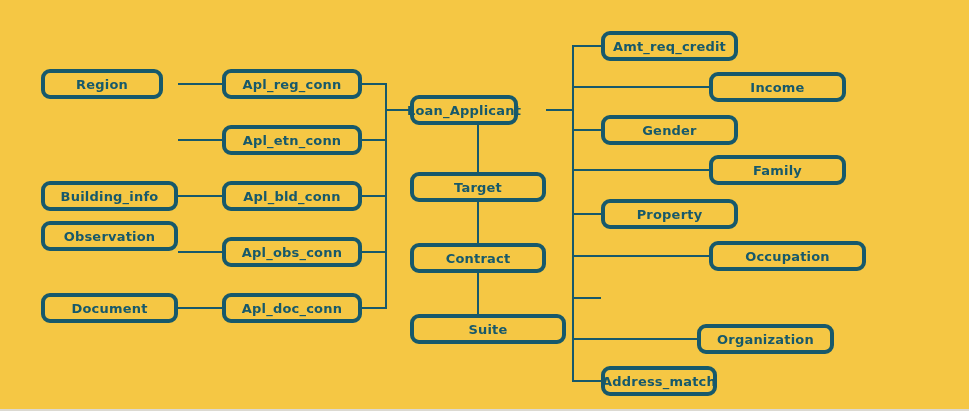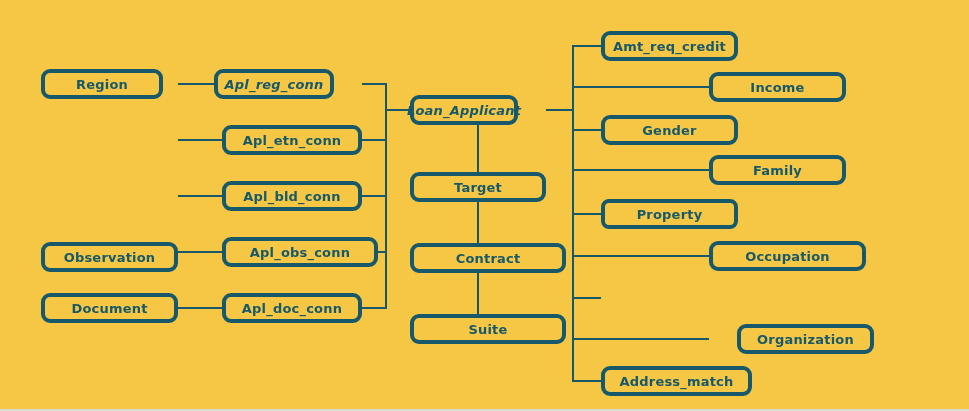--- a/index.html
+++ b/index.html
@@ -35,42 +35,43 @@
     position:absolute;left:0;bottom:0;width:100%;height:2px;
     background:var(--strip);z-index:3;
   }
 </style>
 </head>
 <body>
 
 <div class="canvas">
 
   <div class="node" style="left:41px;top:69px;width:122px;">Region</div>
-  <div class="node" style="left:41px;top:242px;width:137px;text-align:center;">Observation</div>
+  <div class="node" style="left:41px;top:181px;width:137px;">Building_info</div>
+  <div class="node" style="left:41px;top:221px;width:137px;text-align:center;">Observation</div>
   <div class="node" style="left:41px;top:293px;width:137px;">Document</div>
 
-  <div class="node" style="left:214px;top:69px;width:120px;font-style:italic;">Apl_reg_conn</div>
+  <div class="node" style="left:222px;top:69px;width:140px;">Apl_reg_conn</div>
   <div class="node" style="left:222px;top:125px;width:140px;">Apl_etn_conn</div>
   <div class="node" style="left:222px;top:181px;width:140px;">Apl_bld_conn</div>
-  <div class="node" style="left:222px;top:237px;width:156px;">Apl_obs_conn</div>
+  <div class="node" style="left:222px;top:237px;width:140px;">Apl_obs_conn</div>
   <div class="node" style="left:222px;top:293px;width:140px;">Apl_doc_conn</div>
 
-  <div class="node" style="left:410px;top:95px;width:108px;font-style:italic;">Loan_Applicant</div>
+  <div class="node" style="left:410px;top:95px;width:108px;">Loan_Applicant</div>
   <div class="node" style="left:410px;top:172px;width:136px;">Target</div>
-  <div class="node" style="left:410px;top:243px;width:156px;">Contract</div>
+  <div class="node" style="left:410px;top:243px;width:136px;">Contract</div>
   <div class="node" style="left:410px;top:314px;width:156px;">Suite</div>
 
   <div class="node" style="left:601px;top:31px;width:137px;">Amt_req_credit</div>
   <div class="node" style="left:709px;top:72px;width:137px;">Income</div>
   <div class="node" style="left:709px;top:155px;width:137px;">Family</div>
   <div class="node" style="left:601px;top:115px;width:137px;">Gender</div>
-  <div class="node" style="left:601px;top:199px;width:137px;border-radius:8px;">Property</div>
+  <div class="node" style="left:601px;top:199px;width:137px;">Property</div>
   <div class="node" style="left:709px;top:241px;width:157px;">Occupation</div>
-  <div class="node" style="left:737px;top:324px;width:137px;">Organization</div>
-  <div class="node" style="left:601px;top:366px;width:151px;">Address_match</div>
+  <div class="node" style="left:697px;top:324px;width:137px;">Organization</div>
+  <div class="node" style="left:601px;top:366px;width:116px;">Address_match</div>
 
   <div class="h" style="left:178px;top:83px;width:44px;"></div>
   <div class="h" style="left:178px;top:139px;width:44px;"></div>
   <div class="h" style="left:178px;top:195px;width:44px;"></div>
   <div class="h" style="left:178px;top:251px;width:44px;"></div>
   <div class="h" style="left:178px;top:307px;width:44px;"></div>
 
   <div class="h" style="left:362px;top:83px;width:25px;"></div>
   <div class="h" style="left:362px;top:139px;width:25px;"></div>
   <div class="h" style="left:362px;top:195px;width:25px;"></div>

